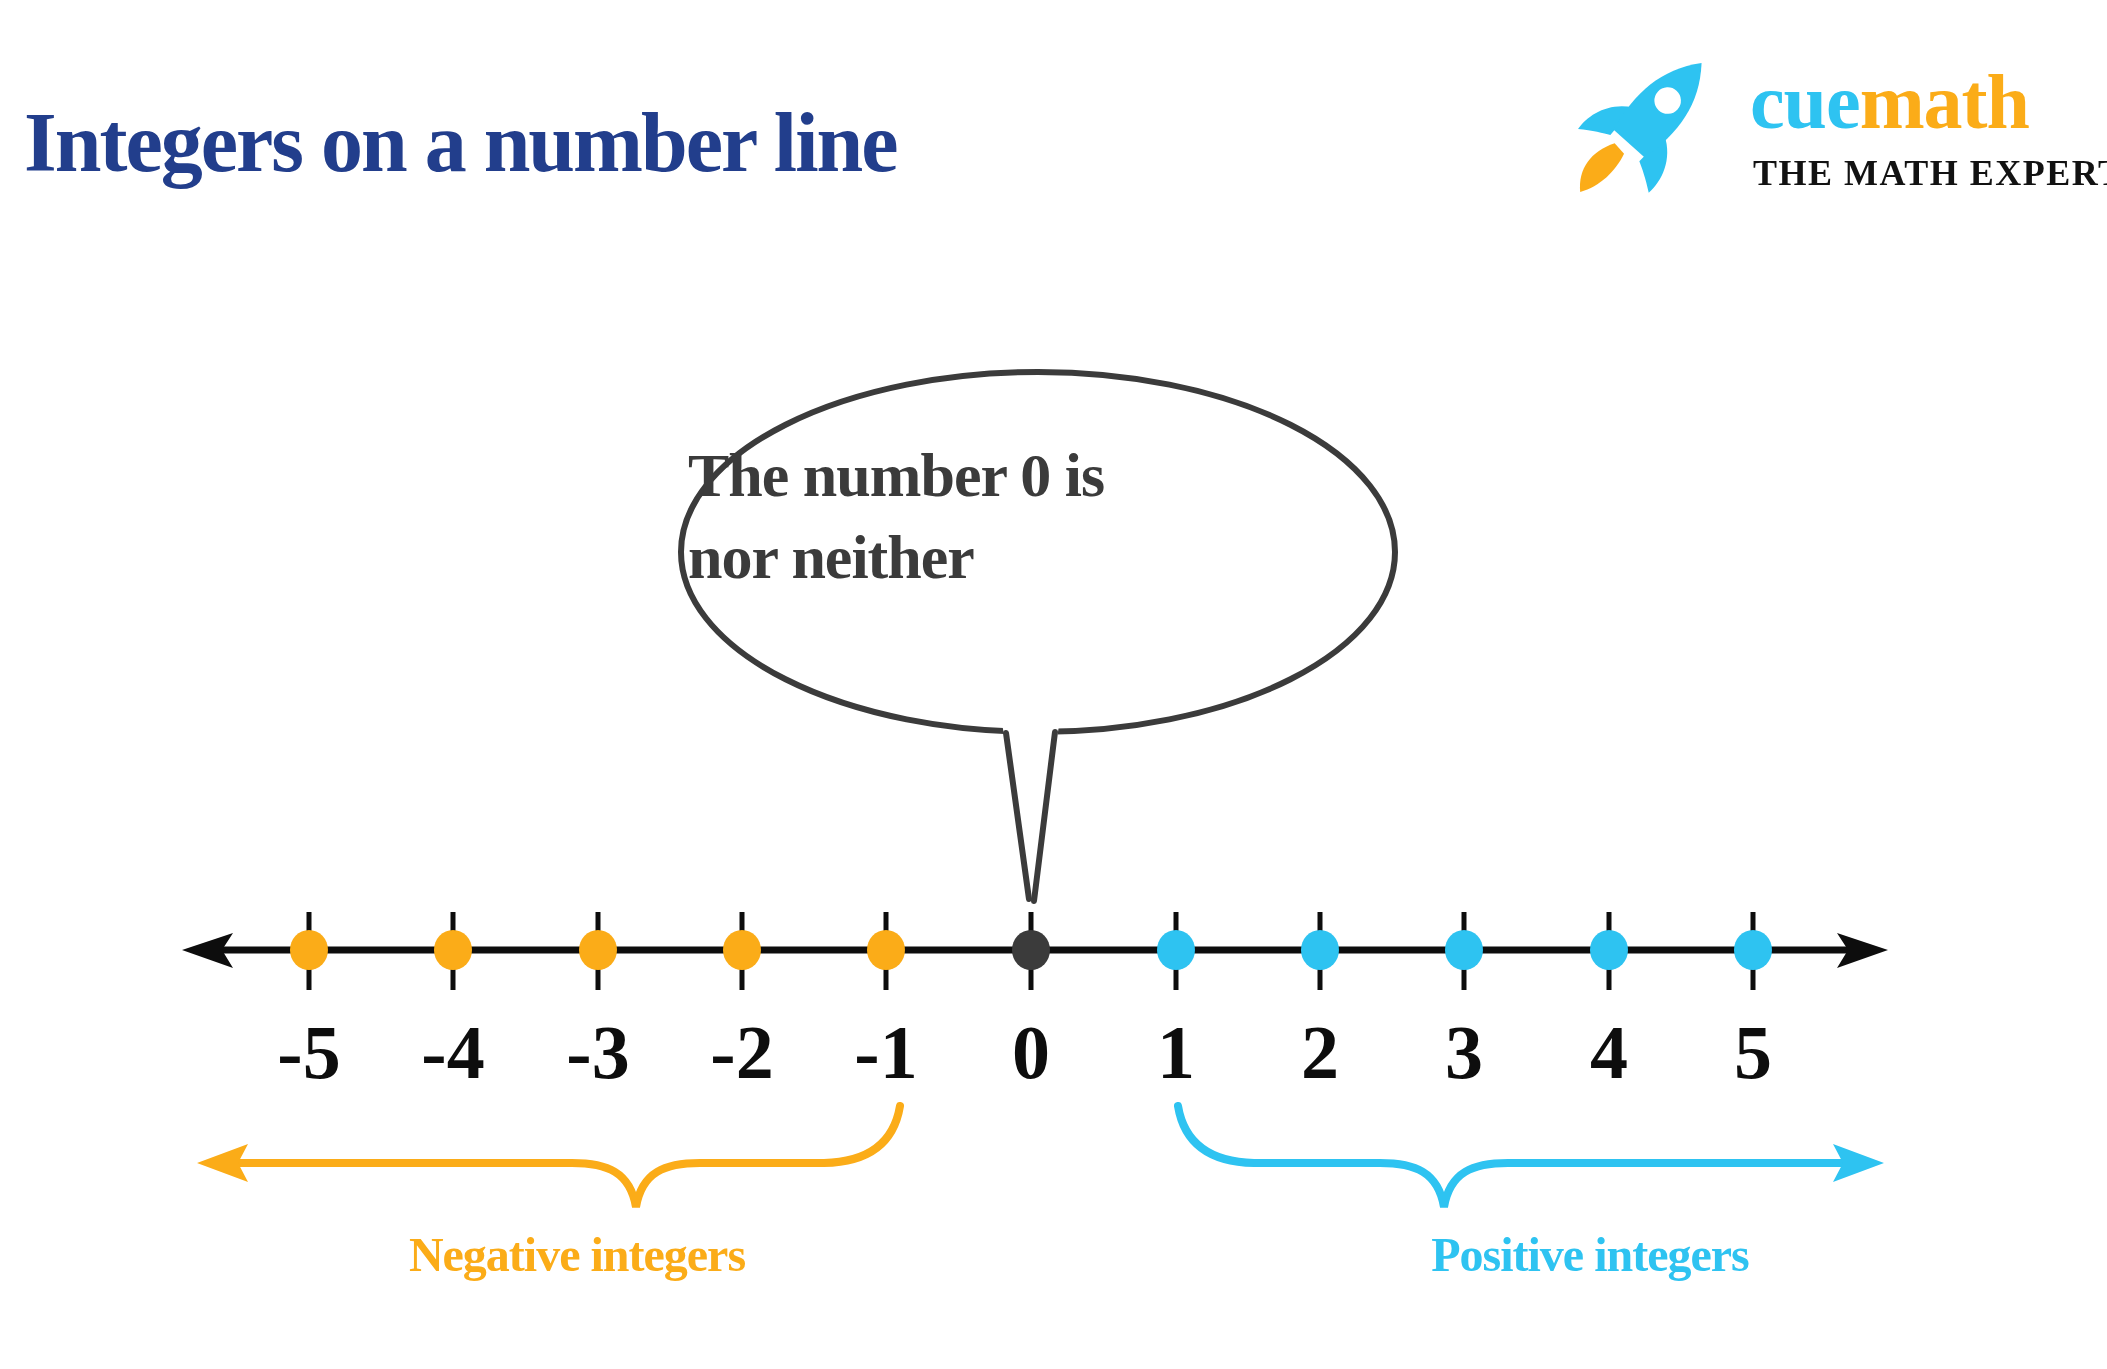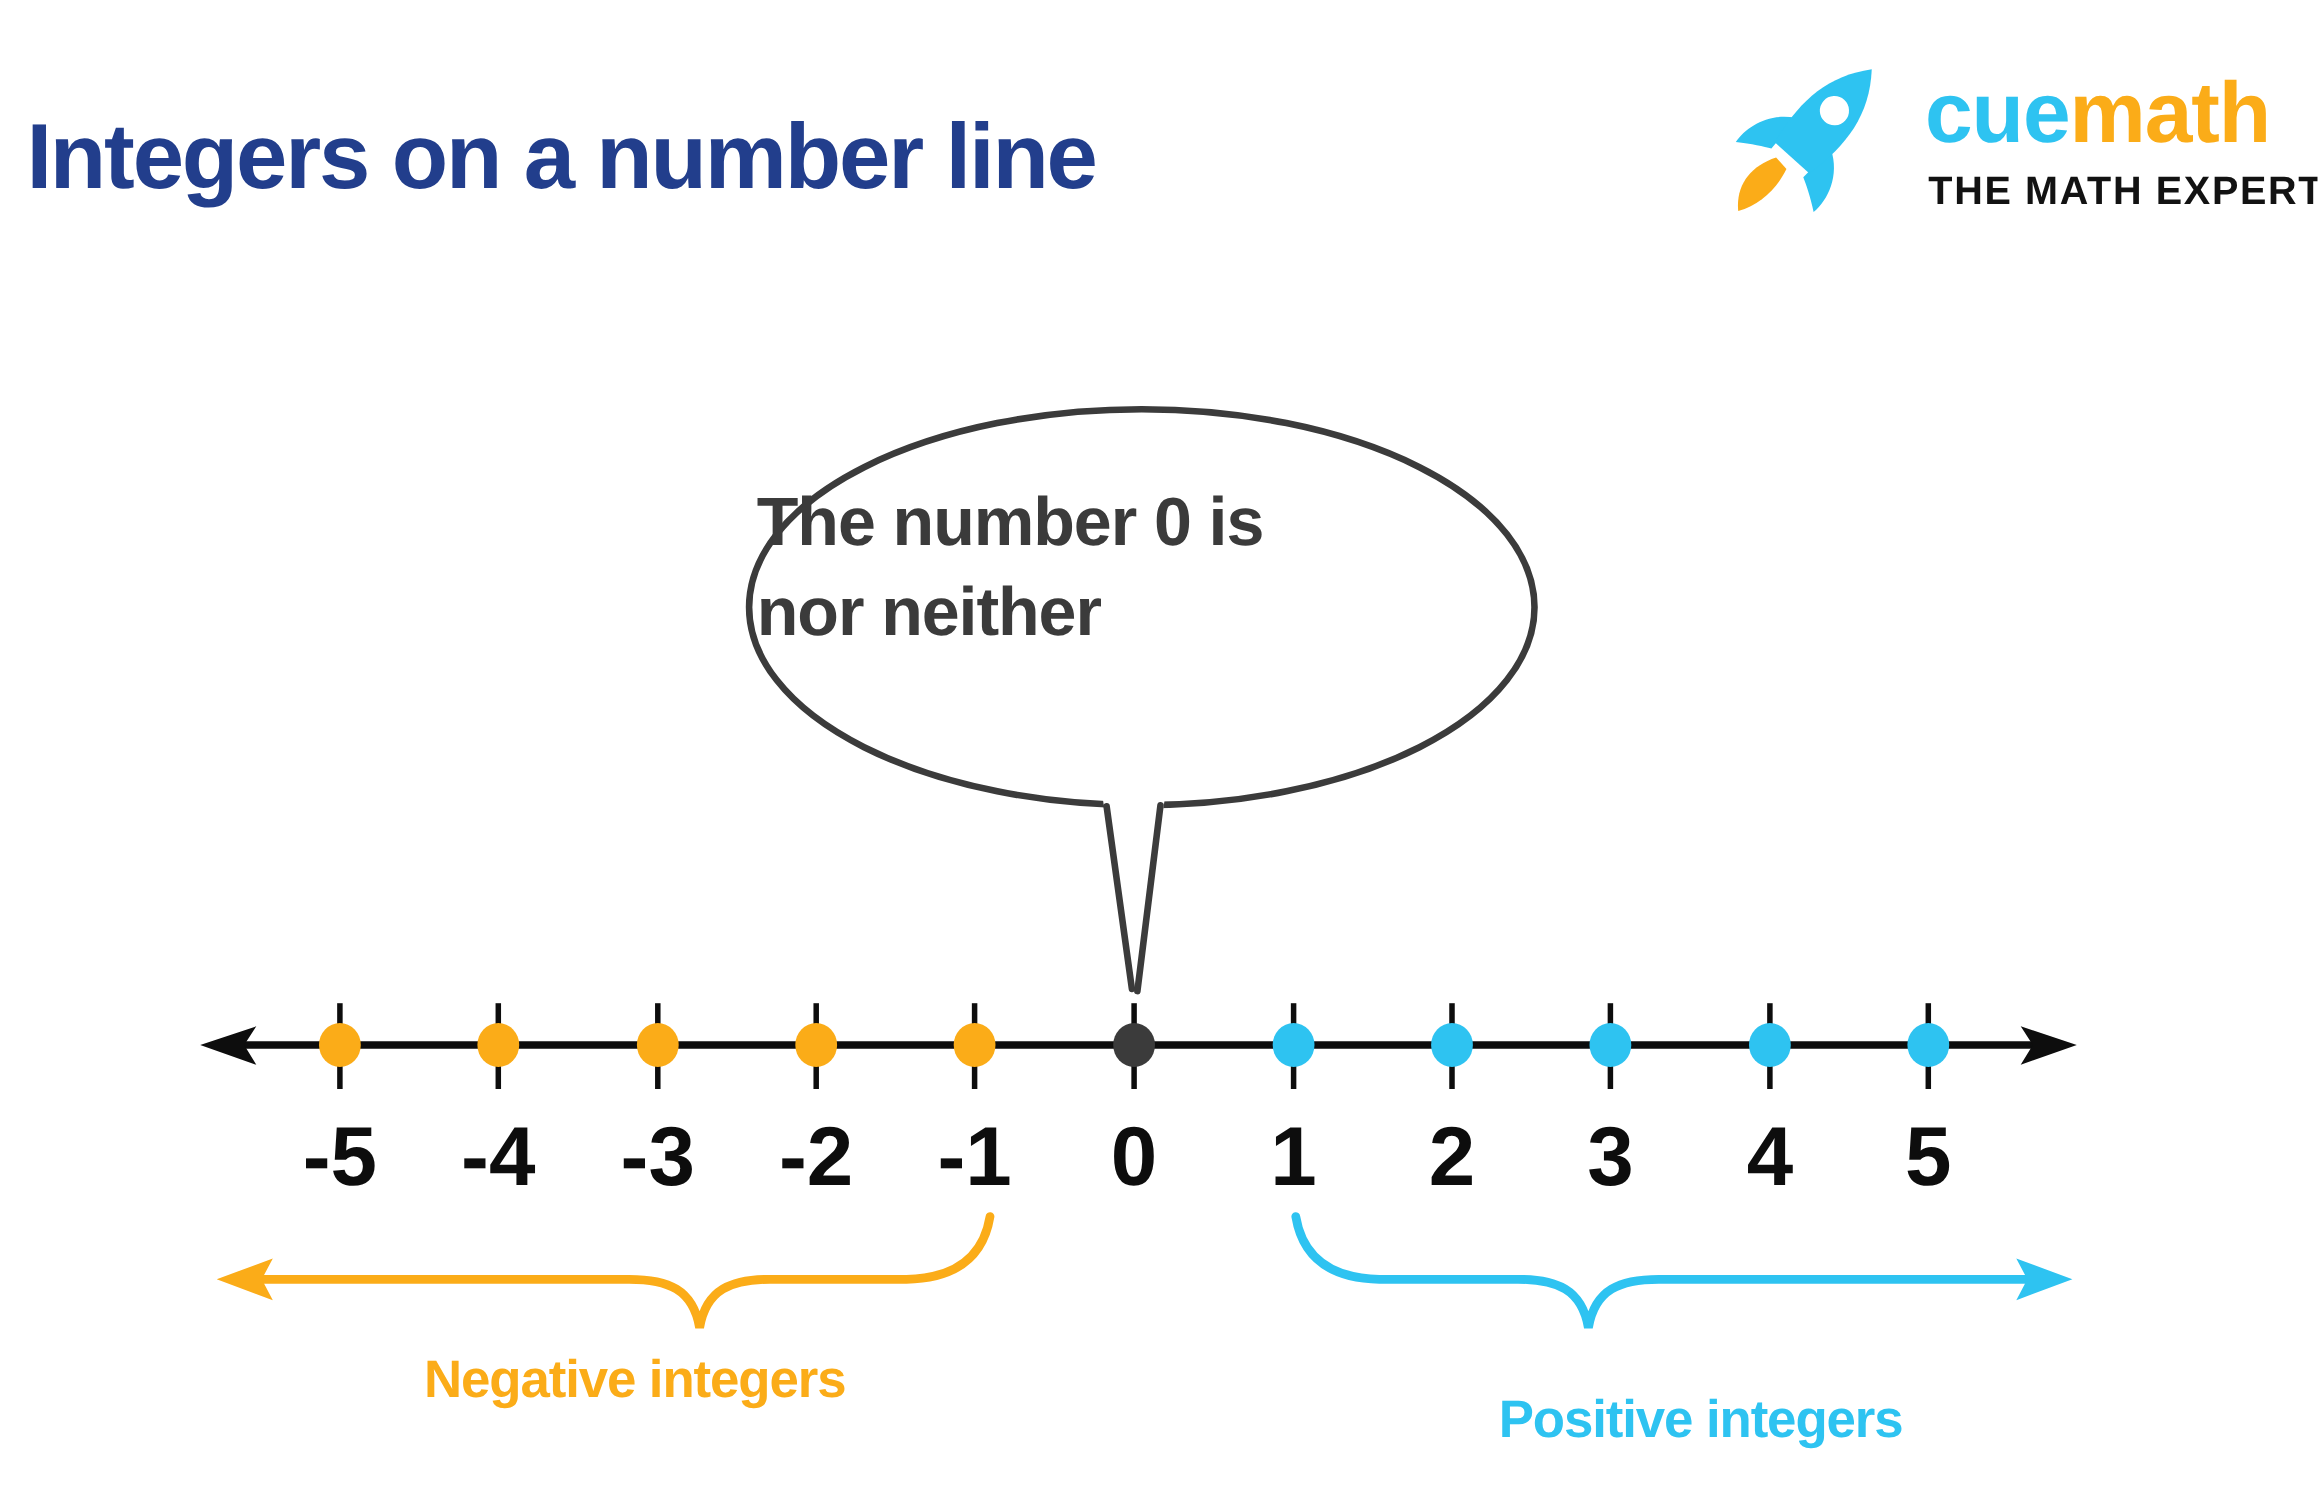--- a/index.html
+++ b/index.html
@@ -1,21 +1,21 @@
 <!DOCTYPE html>
 <html style="--negative-accent: #FBAC18; --positive-accent: #2EC3F1; --title-navy: #223E8C; --callout-dark: #3B3B3B; --line-black: #0D0D0D;"><head>
 <meta charset="utf-8">
 <style>
   html,body{margin:0;padding:0;background:#fff;}
   .canvas{
     position:relative;
     width:2107px;height:1369px;
     background:#ffffff;
     overflow:hidden;
-    font-family:Liberation Sans, sans-serif;
+    font-family:Liberation Serif, serif;
   }
   .abs{position:absolute;}
   .page-title{
     left:24px;top:94px;
     font-size:84px;font-weight:bold;
     letter-spacing:-2px;
     color:var(--title-navy,#223E8C);
     white-space:nowrap;
   }
   .diagram-svg{left:0;top:0;width:2107px;height:1369px;}
@@ -47,21 +47,21 @@
     font-size:76px;font-weight:bold;line-height:1;
     color:#0d0d0d;
   }
   
   .range-label{
     top:1231px;width:700px;text-align:center;
     font-size:48px;font-weight:bold;line-height:1;
     letter-spacing:-1px;white-space:nowrap;
   }
   .range-label.neg{left:227px;color:var(--negative-accent,#FBAC18);}
-  .range-label.pos{left:1196px;color:var(--positive-accent,#2EC3F1);margin-top:36px;}
+  .range-label.pos{left:1240px;color:var(--positive-accent,#2EC3F1);}
   
   .axis{stroke:var(--line-black,#0d0d0d);stroke-width:7;}
   .tick{stroke:var(--line-black,#0d0d0d);stroke-width:5;}
   .arrowhead{fill:var(--line-black,#0d0d0d);}
   .dot-neg{fill:var(--negative-accent,#FBAC18);}
   .dot-pos{fill:var(--positive-accent,#2EC3F1);}
   .dot-zero{fill:var(--callout-dark,#3B3B3B);}
   .bubble{fill:#ffffff;stroke:var(--callout-dark,#3B3B3B);stroke-width:6;}
   .tail-cover{fill:#ffffff;stroke:none;}
   .tail-line{stroke:var(--callout-dark,#3B3B3B);stroke-width:6;stroke-linecap:round;fill:none;}

